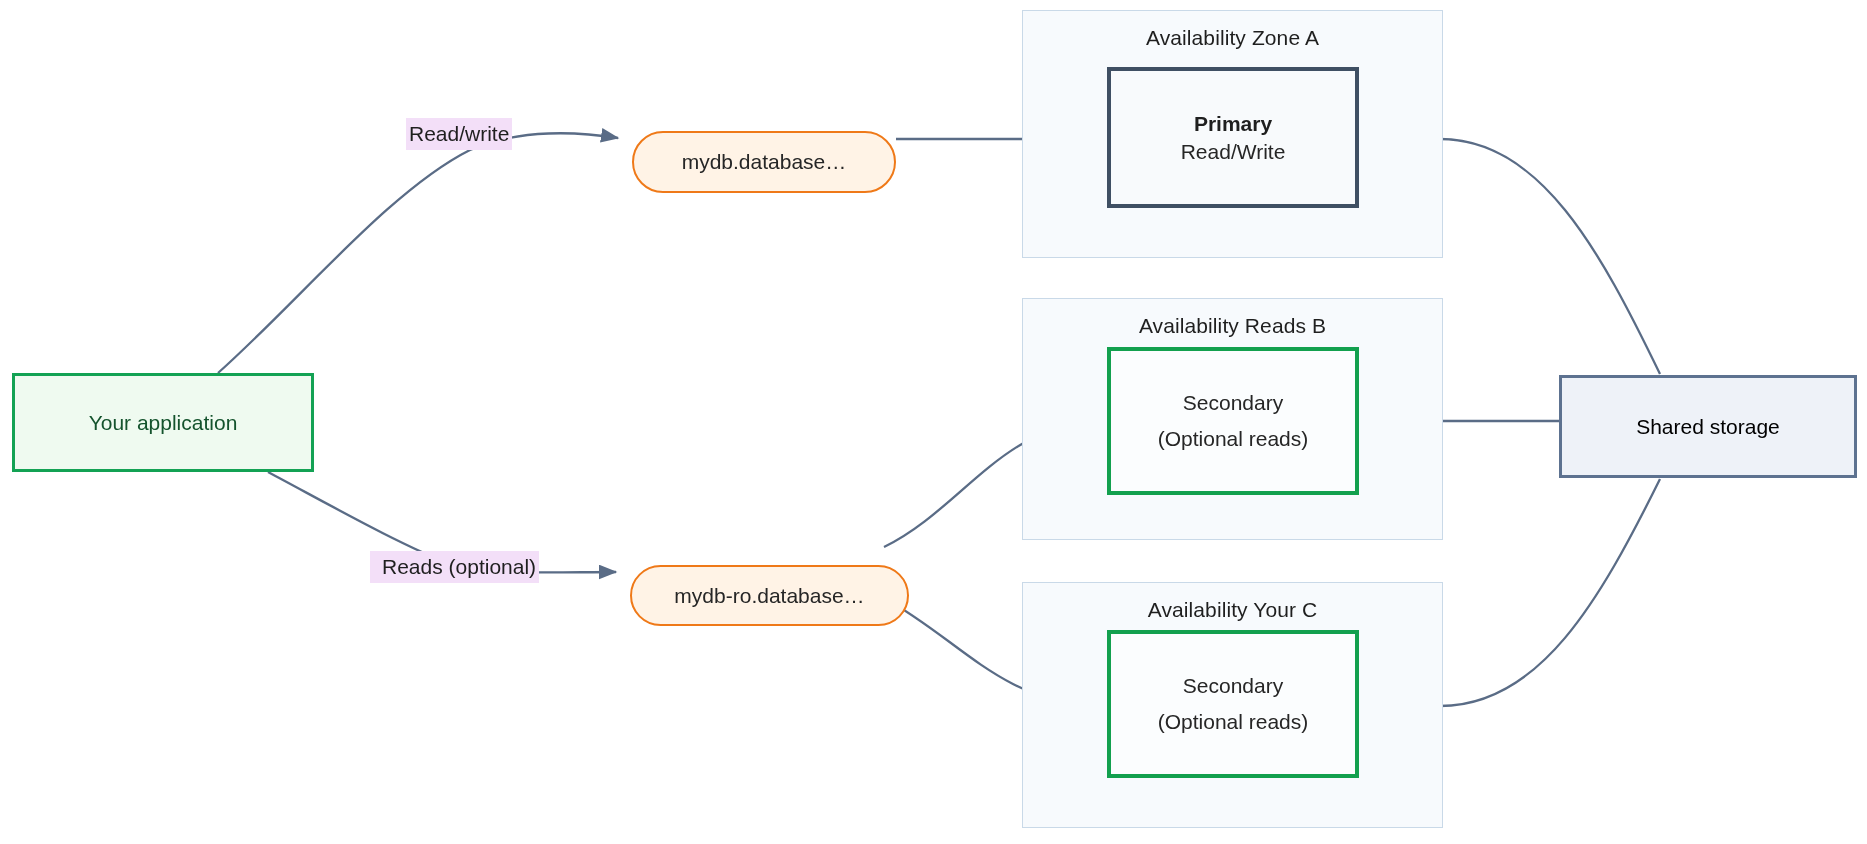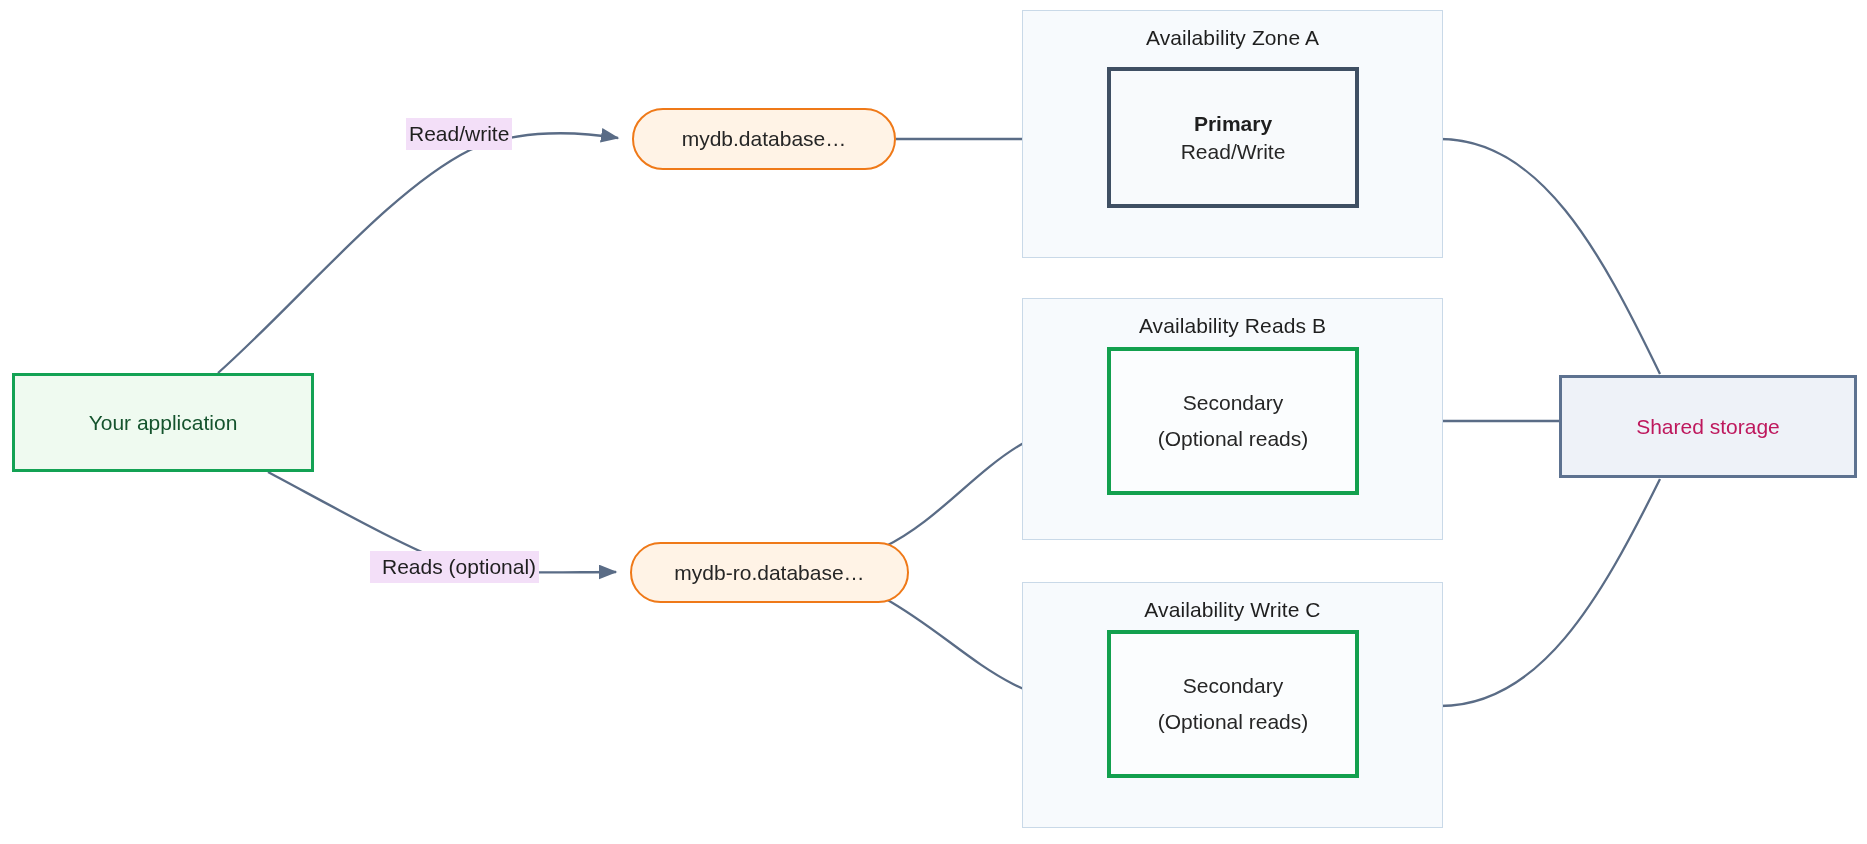--- a/index.html
+++ b/index.html
@@ -18,42 +18,42 @@
   .zone-title{position:absolute;left:0;right:0;top:14px;
               text-align:center;font-size:21px;color:#1f1f1f;
               line-height:26px;letter-spacing:.1px;}
 
   
   .app-node{left:12px;top:373px;width:302px;height:99px;
             background:#effaf0;border:3px solid #13a254;font-size:21px;color:#14532d;}
 
   
   .pill{background:#fff3e6;border:2.5px solid #ef7918;border-radius:34px;
-        font-size:21px;color:#262626;}
+        font-size:21px;color:#262626;margin-top:23px;}
   .pill.rw{left:632px;top:108px;width:264px;height:62px;}
   .pill.ro{left:630px;top:542px;width:279px;height:61px;}
 
   
   .primary-node{left:1107px;top:67px;width:252px;height:141px;
                 background:#f8fafc;border:4px solid #3f4f63;
                 flex-direction:column;gap:4px;}
   .primary-node .l1{font-size:21px;font-weight:bold;color:#1f1f1f;}
   .primary-node .l2{font-size:21px;color:#262626;}
 
   
   .secondary-node{width:252px;height:148px;background:#fbfdfe;
                   border:4px solid #12a04e;flex-direction:column;gap:6px;
                   font-size:21px;color:#262626;}
   .secondary-node.b{left:1107px;top:347px;}
   .secondary-node.c{left:1107px;top:630px;}
   .secondary-node .l1,.secondary-node .l2{font-size:21px;color:#262626;line-height:30px;}
 
   
   .storage-node{left:1559px;top:375px;width:298px;height:103px;
-                background:#eef2f8;border:3px solid #5d7290;font-size:21px;color:#be185d;}
+                background:#eef2f8;border:3px solid #5d7290;font-size:21px;color:#000000;}
 
   
   .edge-label{position:absolute;background:#f3dff8;color:#1f1f1f;
               font-size:21px;line-height:30px;padding:1px 3px;white-space:nowrap;}
   .edge-label.rw{left:406px;top:118px;}
   .edge-label.ro{left:370px;top:551px;padding-left:12px;}
 </style>
 </head>
 <body>
 
@@ -87,21 +87,21 @@
 
   <div class="zone" style="left:1022px;top:10px;width:421px;height:248px;">
     <div class="zone-title">Availability Zone A</div>
   </div>
 
   <div class="zone" style="left:1022px;top:298px;width:421px;height:242px;">
     <div class="zone-title">Availability Reads B</div>
   </div>
 
   <div class="zone" style="left:1022px;top:582px;width:421px;height:246px;">
-    <div class="zone-title">Availability Write C</div>
+    <div class="zone-title">Availability Your C</div>
   </div>
 
   <div class="node app-node">
     <span>Your application</span>
   </div>
 
   <div class="node pill rw">
     <span>mydb.database…</span>
   </div>
 

